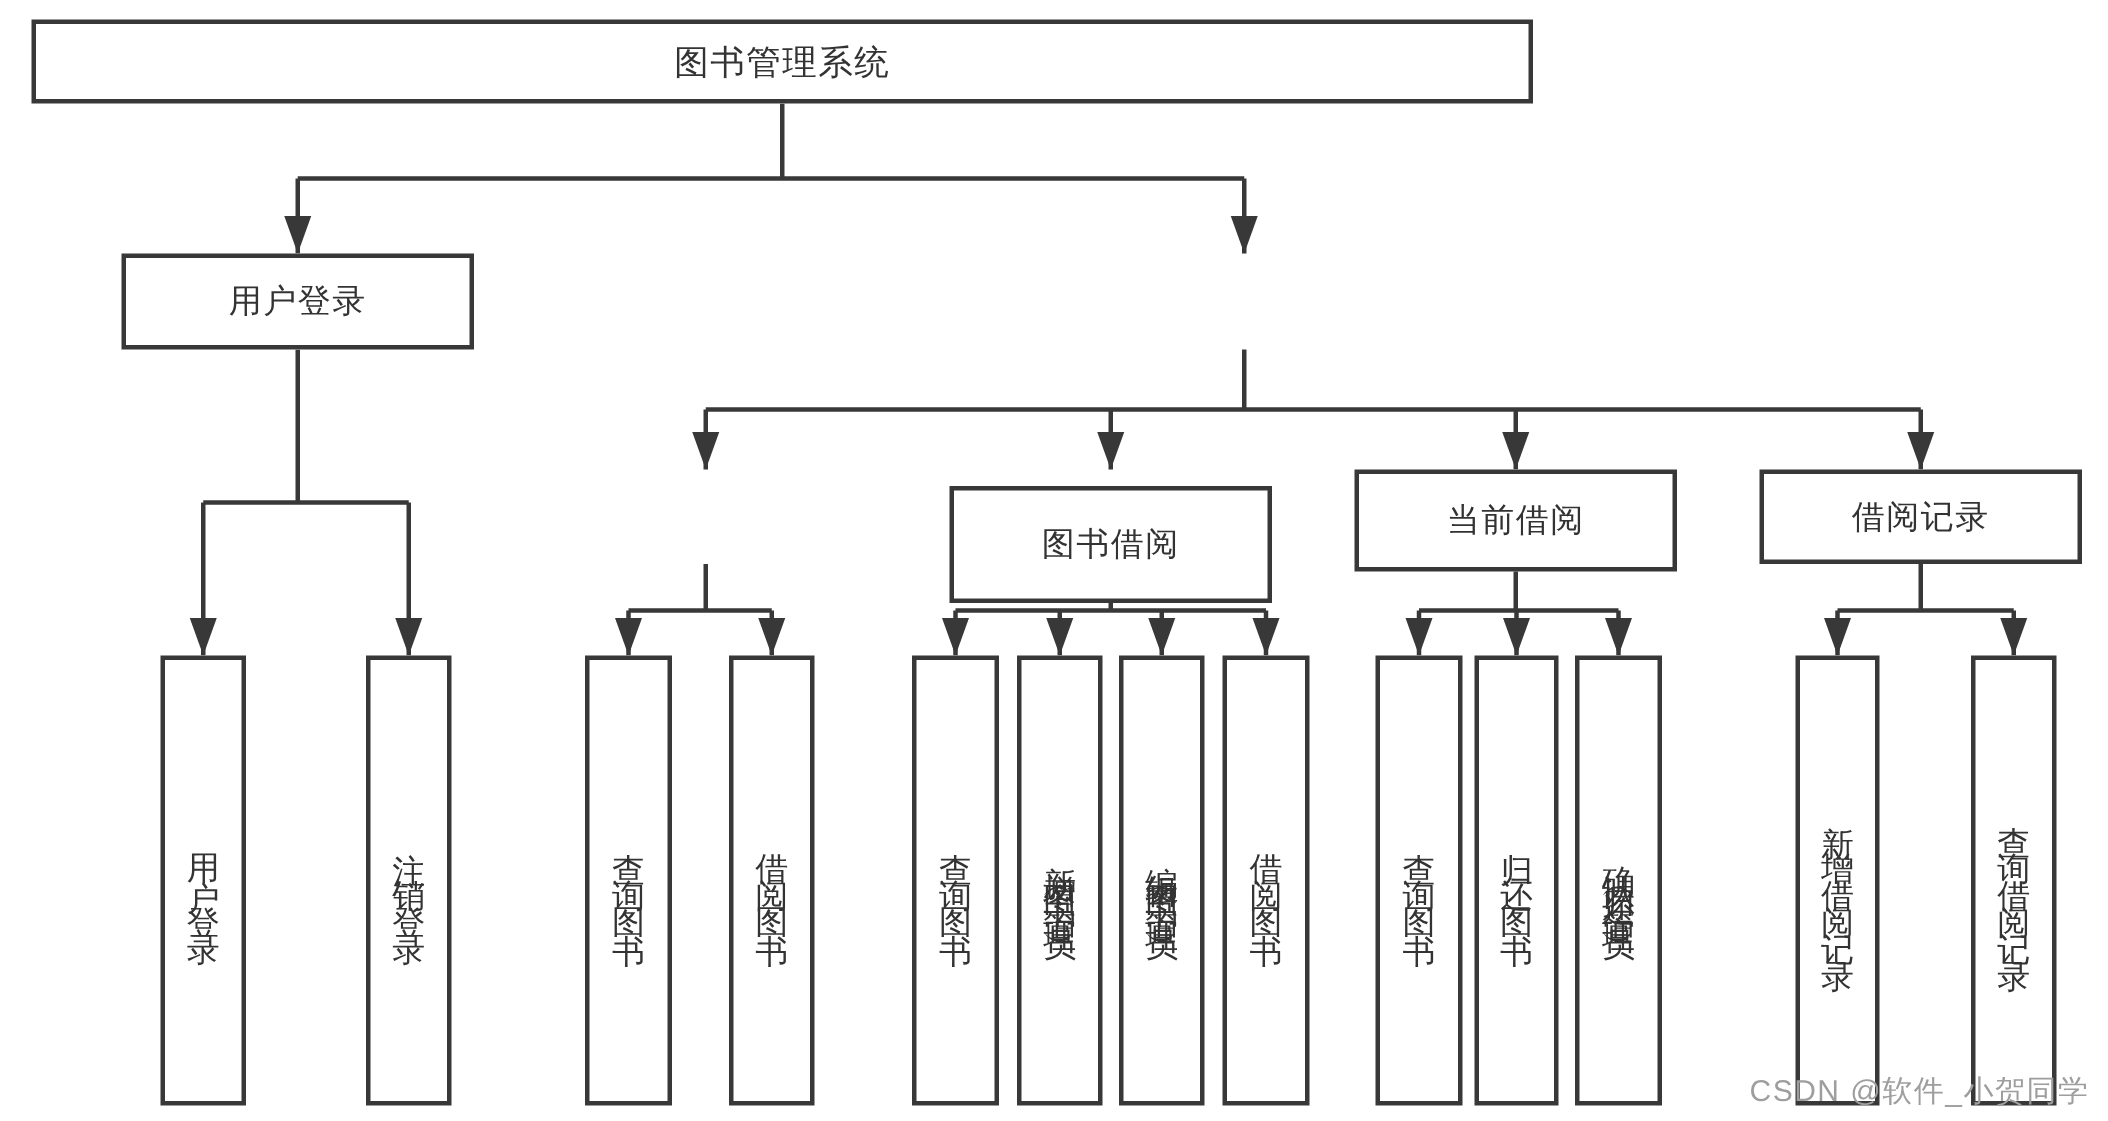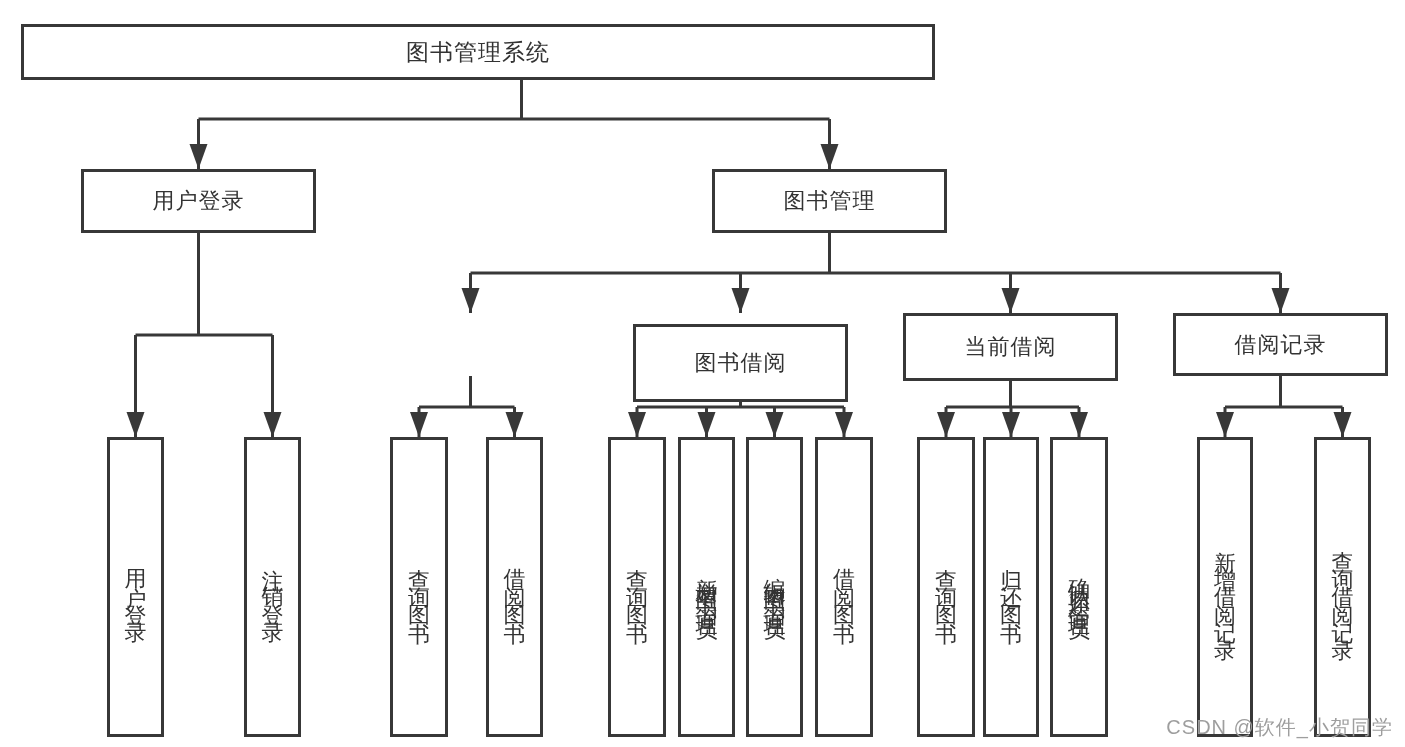--- a/index.html
+++ b/index.html
@@ -120,24 +120,23 @@
       <polygon points="765.5,412 783.5,412 774.5,437"></polygon>
       <polygon points="835,412 853,412 844,437"></polygon>
       <polygon points="937,412 955,412 946,437"></polygon>
       <polygon points="1002,412 1020,412 1011,437"></polygon>
       <polygon points="1070,412 1088,412 1079,437"></polygon>
       <polygon points="1216,412 1234,412 1225,437"></polygon>
       <polygon points="1333.5,412 1351.5,412 1342.5,437"></polygon>
     </g>
   </svg>
 
-  <div class="node hnode root-node" style="left:21px; top:24px; width:914px; height:56px;">图书管理系统</div>
+  <div class="node hnode root-node" style="left:21px; top:13px; width:1001px; height:56px;">图书管理系统</div>
 
   <div class="node hnode" style="left:81px; top:169px; width:235px; height:64px;">用户登录</div>
-  <div class="node hnode" style="left:712px; top:169px; width:235px; height:64px;">图书管理</div>
 
   <div class="node hnode" style="left:633px; top:324px; width:215px; height:78px;">图书借阅</div>
   <div class="node hnode" style="left:903px; top:313px; width:215px; height:68px;">当前借阅</div>
   <div class="node hnode" style="left:1173px; top:313px; width:215px; height:63px;text-align:center;">借阅记录</div>
 
   <div class="node vnode" style="left:107px; top:437px; width:57px; height:300px;">用户登录</div>
   <div class="node vnode" style="left:244px; top:437px; width:57px; height:300px;">注销登录</div>
 
   <div class="node vnode" style="left:390px; top:437px; width:58px; height:300px;">查询图书</div>
   <div class="node vnode" style="left:486px; top:437px; width:57px; height:300px;">借阅图书</div>

